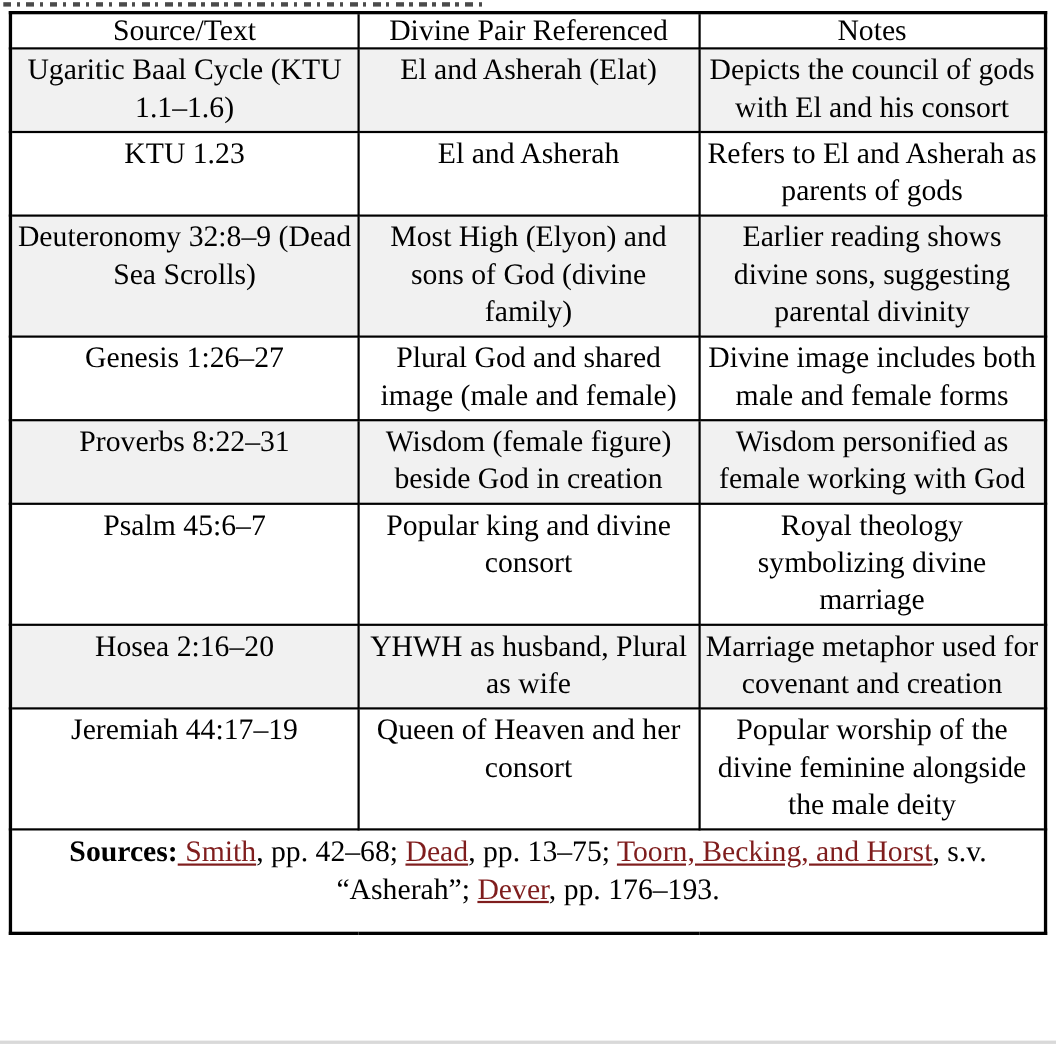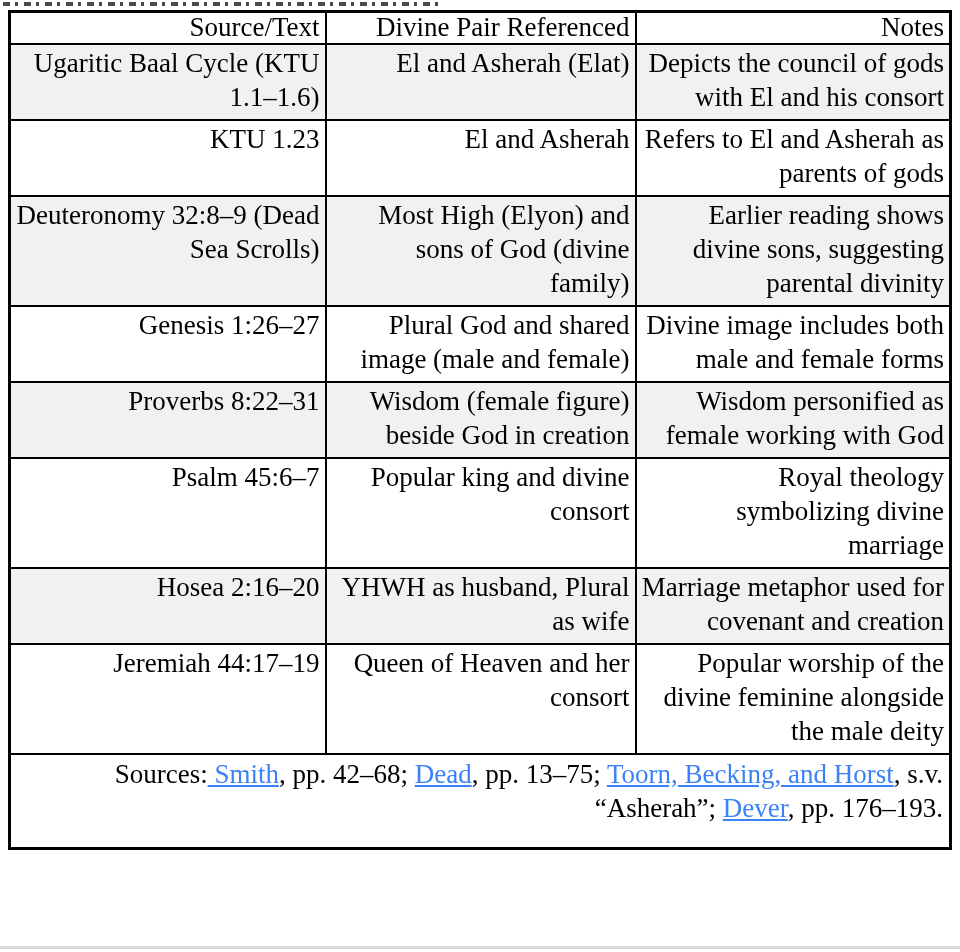--- a/index.html
+++ b/index.html
@@ -39,45 +39,45 @@
     border-collapse: collapse;
     table-layout: fixed;
     border: 3px solid #000000;
     font-size: 27px;
     line-height: 34px;
   }
   table.divine-pairs th,
   table.divine-pairs td {
     border: 2px solid #000000;
     vertical-align: top;
-    text-align: right;
+    text-align: center;
     padding: 1px 5px 5px 5px;
     font-weight: normal;
     overflow: hidden;
   }
   table.divine-pairs thead th {
     padding: 0 5px 1px 5px;
     line-height: 29px;
     background: #ffffff;
   }
   table.divine-pairs tbody tr:nth-child(odd) td {
     background: #f1f1f1;
   }
   table.divine-pairs tbody tr:nth-child(even) td {
     background: #ffffff;
   }
   tr.sources-row td {
     background: #ffffff !important;
     padding: 2px 6px 22px 6px;
   }
   .sources-label {
-    font-weight: normal;
+    font-weight: bold;
   }
   a.src-link {
-    color: #3b82f6;
+    color: #7f1d1d;
     text-decoration: underline;
     cursor: pointer;
   }
   
   .bottom-remnant {
     position: absolute;
     top: 946px;
     left: 0;
     width: 960px;
     height: 3px;

